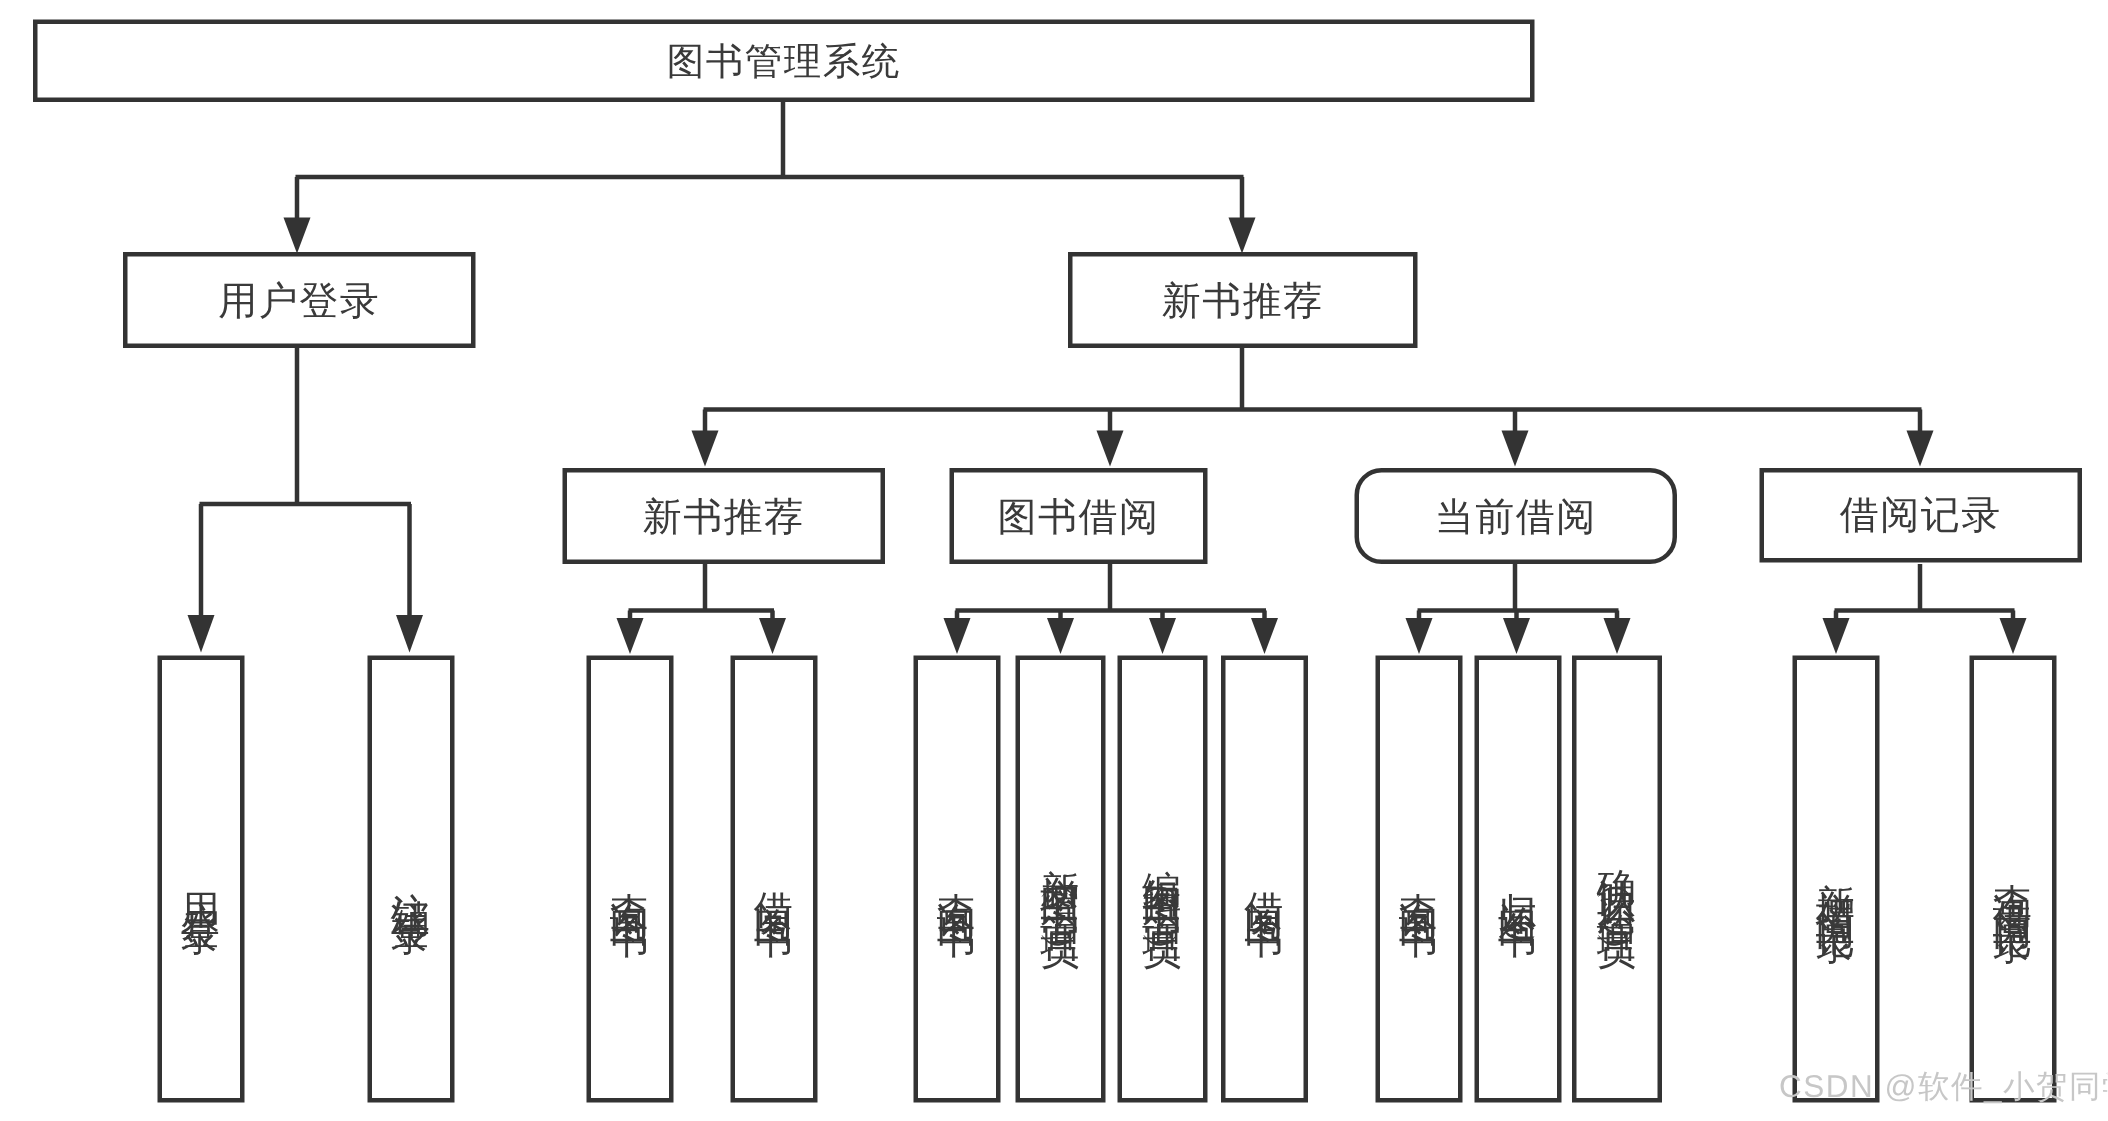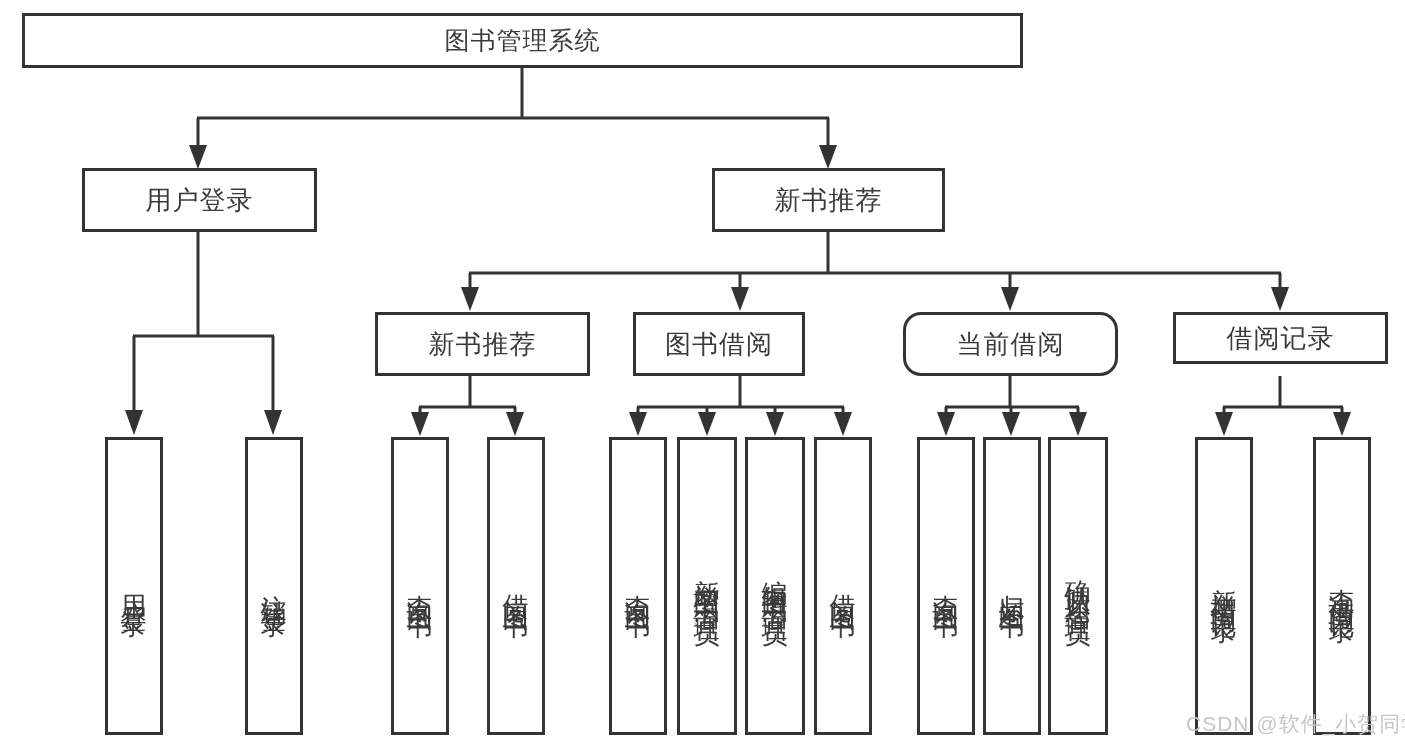--- a/index.html
+++ b/index.html
@@ -134,21 +134,21 @@
 
   <div class="box" style="left:363px; top:312px; width:215px; height:64px;margin-left:12px;">
     <span class="h-label">新书推荐</span>
   </div>
   <div class="box" style="left:633px; top:312px; width:172px; height:64px;">
     <span class="h-label">图书借阅</span>
   </div>
   <div class="box" style="left:903px; top:312px; width:215px; height:64px;border-radius:18px;">
     <span class="h-label">当前借阅</span>
   </div>
-  <div class="box" style="left:1173px; top:312px; width:215px; height:52px;">
+  <div class="box" style="left:1173px; top:312px; width:215px; height:63px;">
     <span class="h-label">借阅记录</span>
   </div>
 
   <div class="box" style="left:105px; top:437px; width:58px; height:298px;">
     <span class="v-label">用户登录</span>
   </div>
   <div class="box" style="left:245px; top:437px; width:58px; height:298px;">
     <span class="v-label">注销登录</span>
   </div>
 

